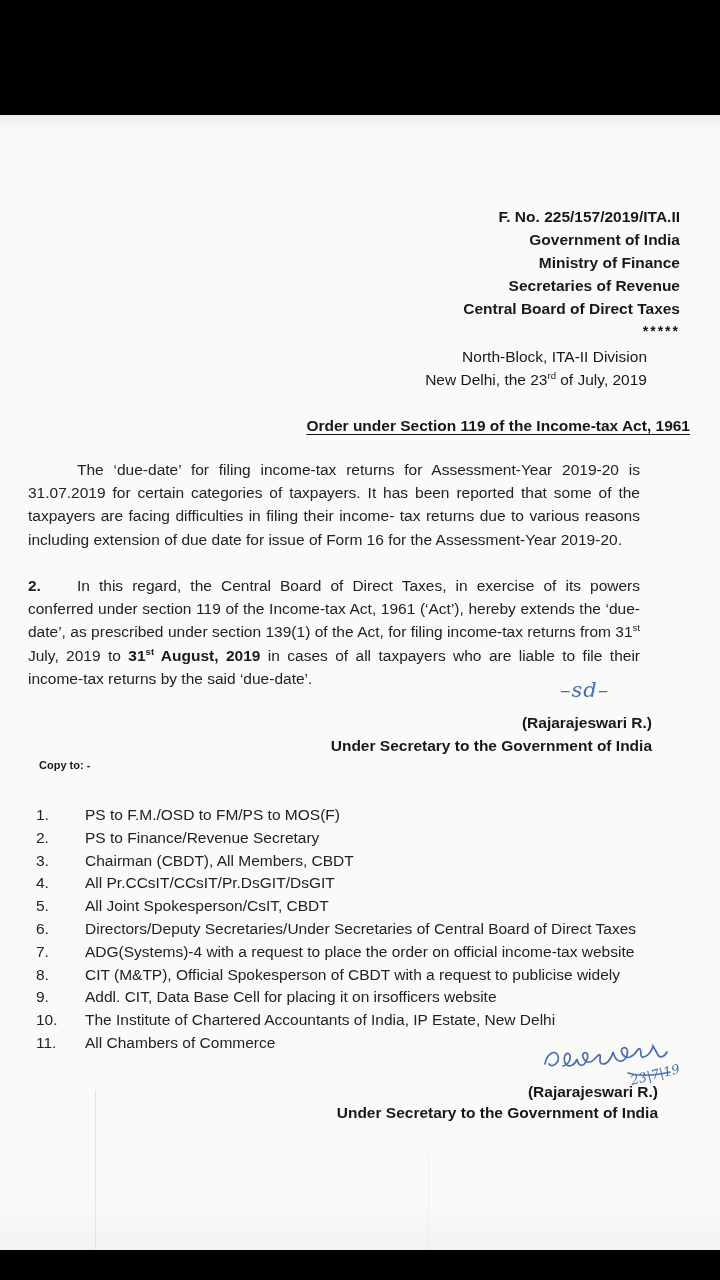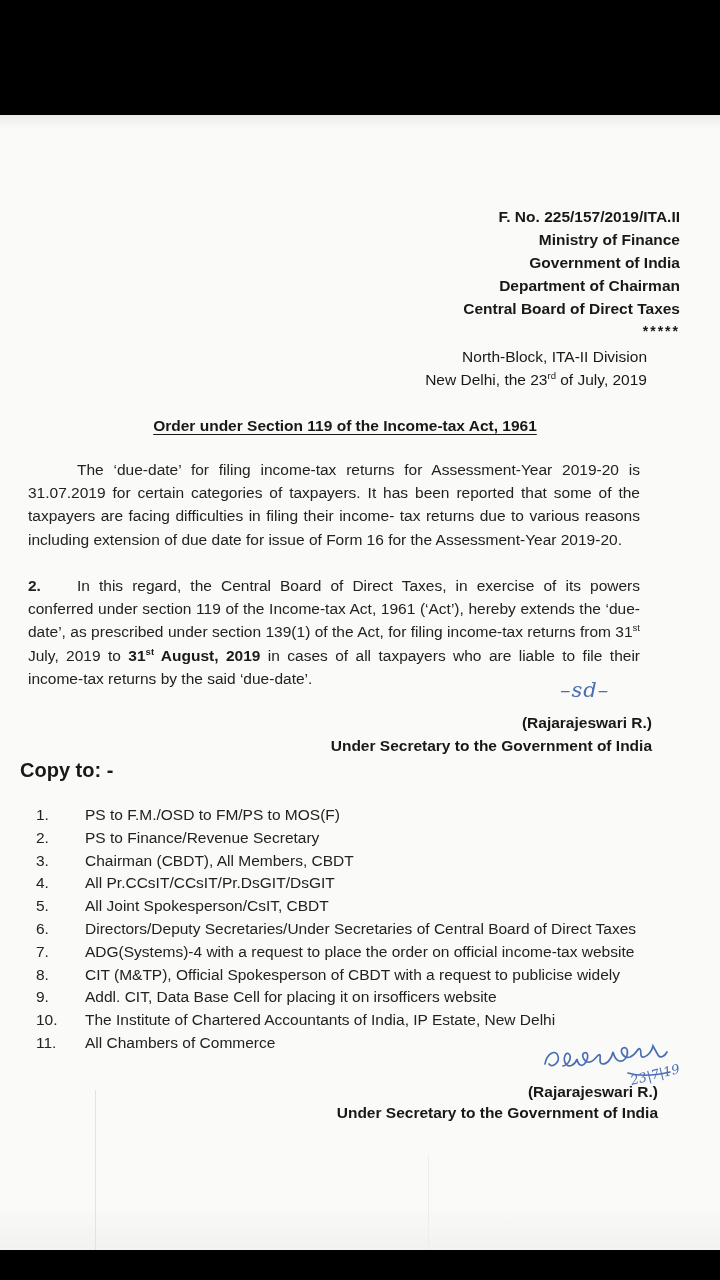--- a/index.html
+++ b/index.html
@@ -32,21 +32,21 @@
     top:230px;right:73px;
     text-align:right;
     font-weight:normal;
     font-size:15.5px;
     line-height:23px;
     color:#181818;
   }
   .order-title{
     position:absolute;
     top:302px;left:0;width:690px;
-    text-align:center;
+    text-align:right;
     font-weight:bold;
     font-size:15.5px;
     color:#181818;
     text-decoration:underline;
     text-underline-offset:3px;
   }
   .para{
     position:absolute;
     left:28px;width:612px;
     font-size:15.5px;
@@ -72,23 +72,23 @@
     position:absolute;
     top:596px;right:68px;
     text-align:right;
     font-weight:bold;
     font-size:15.5px;
     line-height:23px;
     color:#181818;
   }
   .copy-label{
     position:absolute;
-    top:644px;left:20px;
-    font-weight:bold;
-    font-size:20px;
+    top:644px;left:39px;
+    font-weight:bold;
+    font-size:11px;
     color:#181818;
   }
   .copy-list{
     position:absolute;
     top:689px;left:36px;width:640px;
     font-size:15.5px;
     line-height:22.8px;
     color:#222;
   }
   .copy-row{display:flex;}
@@ -126,23 +126,23 @@
     background:#ededea;
   }
 </style>
 </head>
 <body>
 
 <div class="paper">
 
   <div class="hdr-block">
     <div>F. No. 225/157/2019/ITA.II</div>
+    <div>Government of India</div>
     <div>Ministry of Finance</div>
-    <div>Government of India</div>
-    <div>Department of Chairman</div>
+    <div>Secretaries of Revenue</div>
     <div>Central Board of Direct Taxes</div>
     <div class="stars">*****</div>
   </div>
 
   <div class="dateline">
     <div>North-Block, ITA-II Division</div>
     <div><span>New Delhi, the  23</span><sup>rd</sup><span> of  July, 2019</span></div>
   </div>
 
   <div class="order-title">Order under Section 119 of the Income-tax Act, 1961</div>

